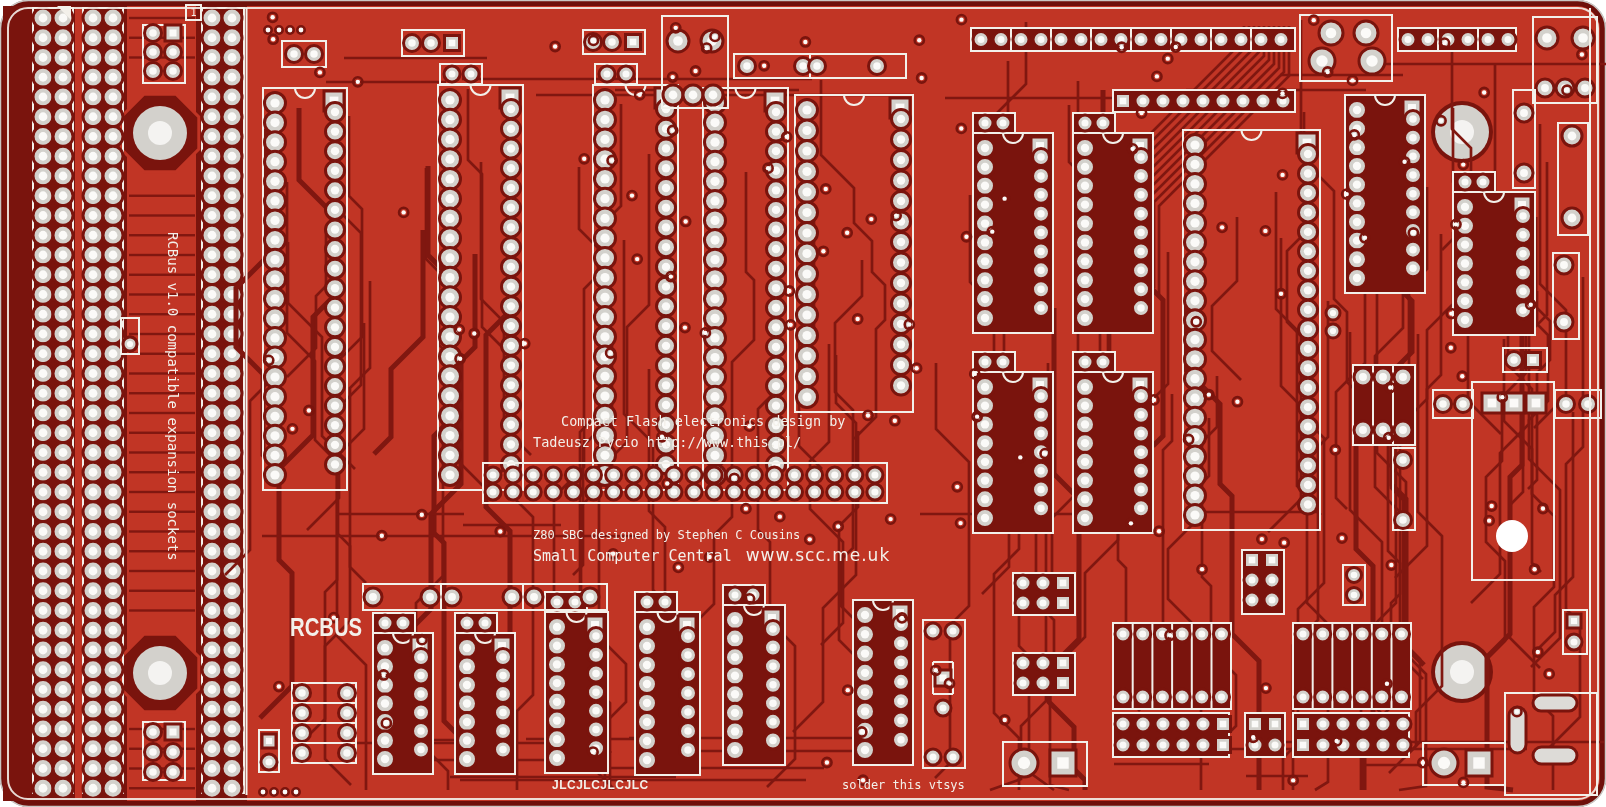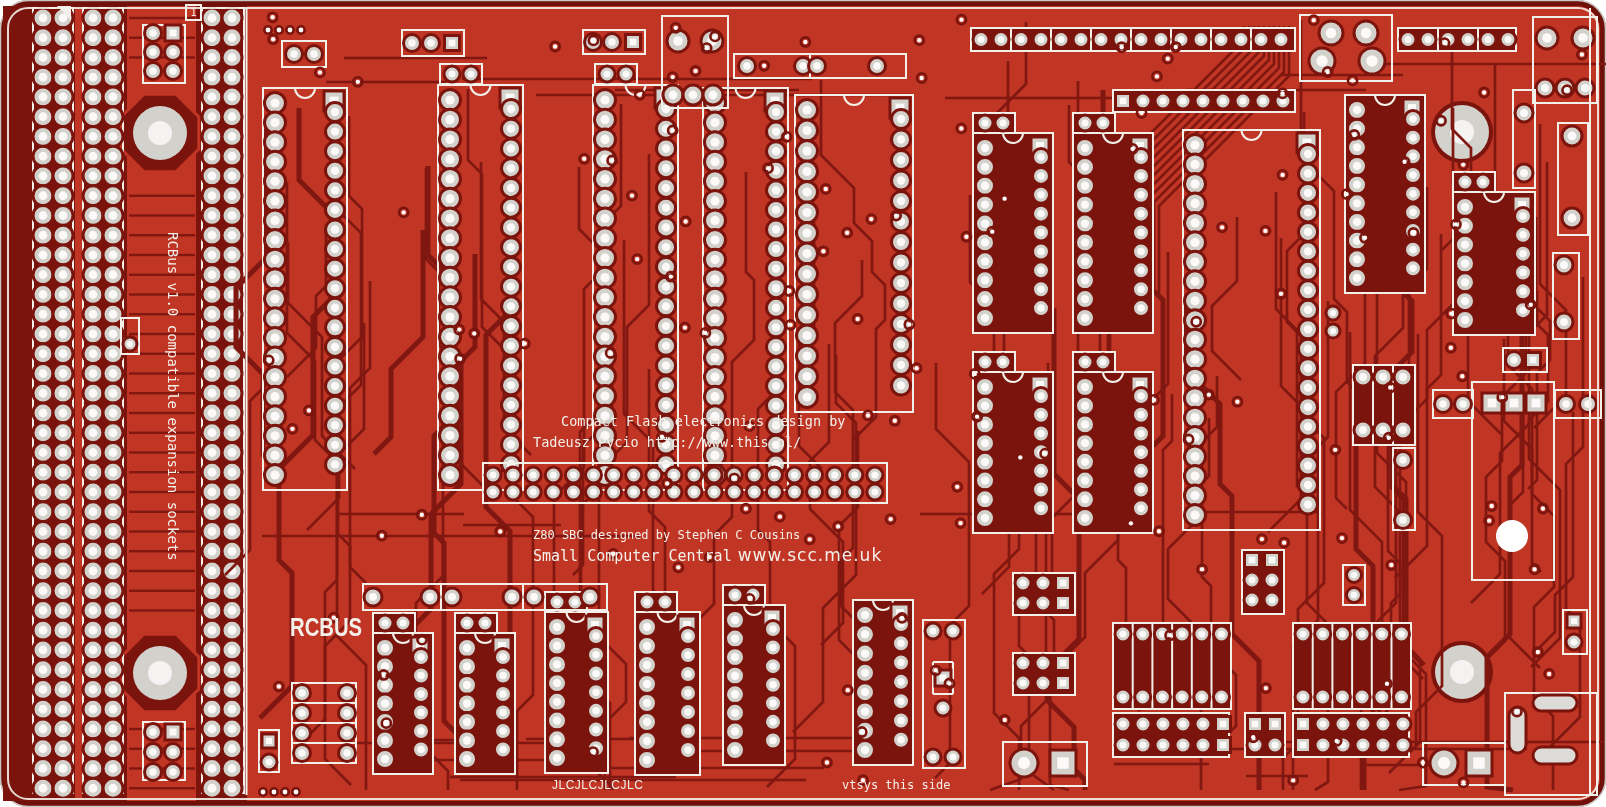--- a/index.html
+++ b/index.html
@@ -9,21 +9,21 @@
   .overlay{position:absolute;left:0;top:0;width:1606px;height:807px;pointer-events:none;}
   .t{position:absolute;color:#f3f0ea;white-space:pre;}
   .mono{font-family:"DejaVu Sans Mono",monospace;}
   .sans{font-family:"Liberation Sans","DejaVu Sans",sans-serif;}
   .logo{font-family:"Liberation Sans",sans-serif;font-weight:800;
         transform:scaleX(0.78);transform-origin:0 0;letter-spacing:0px;}
   .vlabel{transform:rotate(90deg);transform-origin:0 0;}
   .pin1{position:absolute;border:2px solid #f3f0ea;width:13px;height:13px;
         display:flex;align-items:center;justify-content:center;
         font-size:10px;color:#f3f0ea;font-family:"DejaVu Sans Mono",monospace;}
-  .urlspan{font-family:"DejaVu Sans",sans-serif;font-size:17px;margin-left:6px;letter-spacing:1px;}
+  .urlspan{font-family:"DejaVu Sans",sans-serif;font-size:17px;margin-left:14px;letter-spacing:1px;}
 </style>
 </head>
 <body>
 
 <div id="stage">
   <svg id="pcb" width="1606" height="807" viewBox="0 0 1606 807">
       <rect x="3" y="3" width="1600" height="801" rx="26" fill="#c13525" stroke="#6f100b" stroke-width="6"></rect>
       <rect x="0.5" y="0.5" width="1605" height="806" rx="28" fill="none" stroke="#c9c7c4" stroke-width="1.5"></rect>
       <g>
         <rect x="3" y="6" width="124" height="795" fill="#7a140d"></rect>
@@ -2663,17 +2663,17 @@
       </g>
     </svg>
 
   <div class="overlay">
     <div class="t mono" style="left:561px;top:413px;font-size:13.5px">Compact Flash electronics design by</div>
     <div class="t mono" style="left:533px;top:434px;font-size:13.5px">Tadeusz Pycio http://www.this.pl/</div>
     <div class="t mono" style="left:533px;top:528px;font-size:12px">Z80 SBC designed by Stephen C Cousins</div>
     <div class="t mono" style="left:533px;top:545px;font-size:15px"><span>Small Computer Central</span><span class="urlspan">www.scc.me.uk</span></div>
     <div class="t mono vlabel" style="left:181px;top:232px;font-size:14px">RCBus v1.0 compatible expansion sockets</div>
     <div class="t logo" style="left:290px;top:612px;font-size:26px">RCBUS</div>
-    <div class="t sans" style="left:552px;top:778px;font-size:12px;font-weight:normal;letter-spacing:0.5px">JLCJLCJLCJLC</div>
-    <div class="t mono" style="left:842px;top:778px;font-size:12px">vtsys this side</div>
+    <div class="t sans" style="left:552px;top:778px;font-size:12px;font-weight:bold;letter-spacing:0.5px">JLCJLCJLCJLC</div>
+    <div class="t mono" style="left:842px;top:778px;font-size:12px">solder this vtsys</div>
     <div class="pin1" style="left:185px;top:4px">1</div>
   </div>
 </div>
 
 </body></html>

